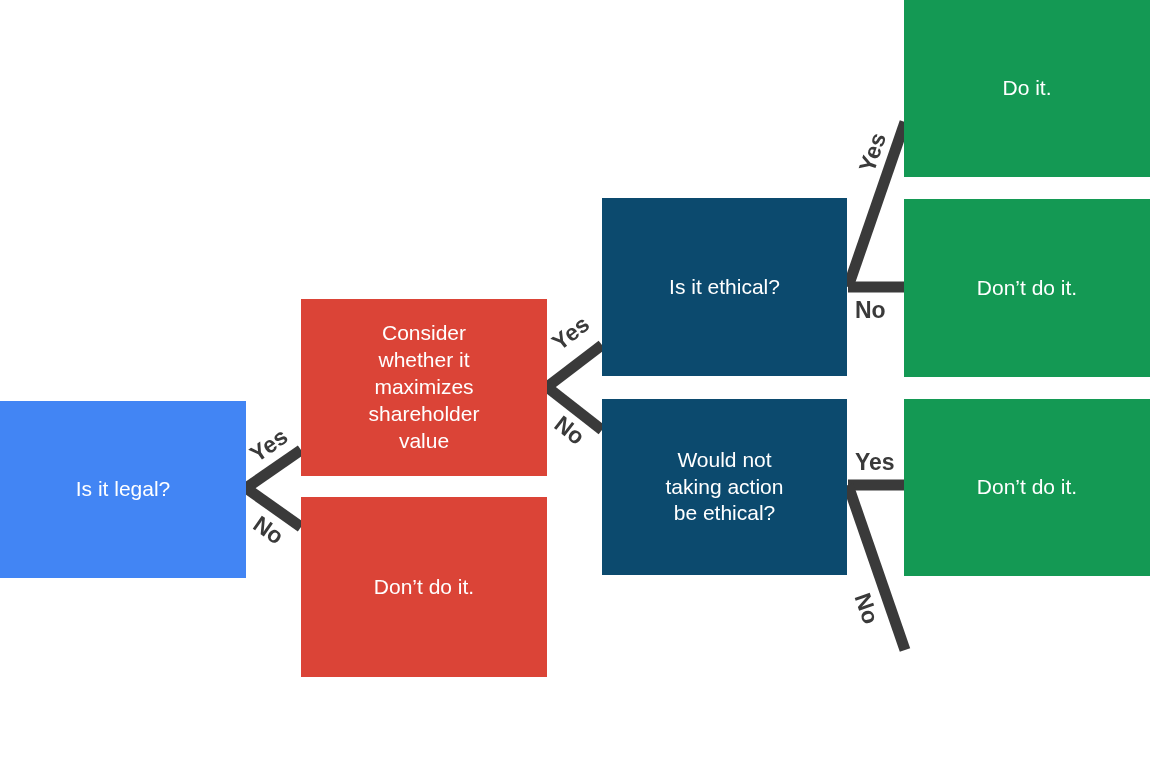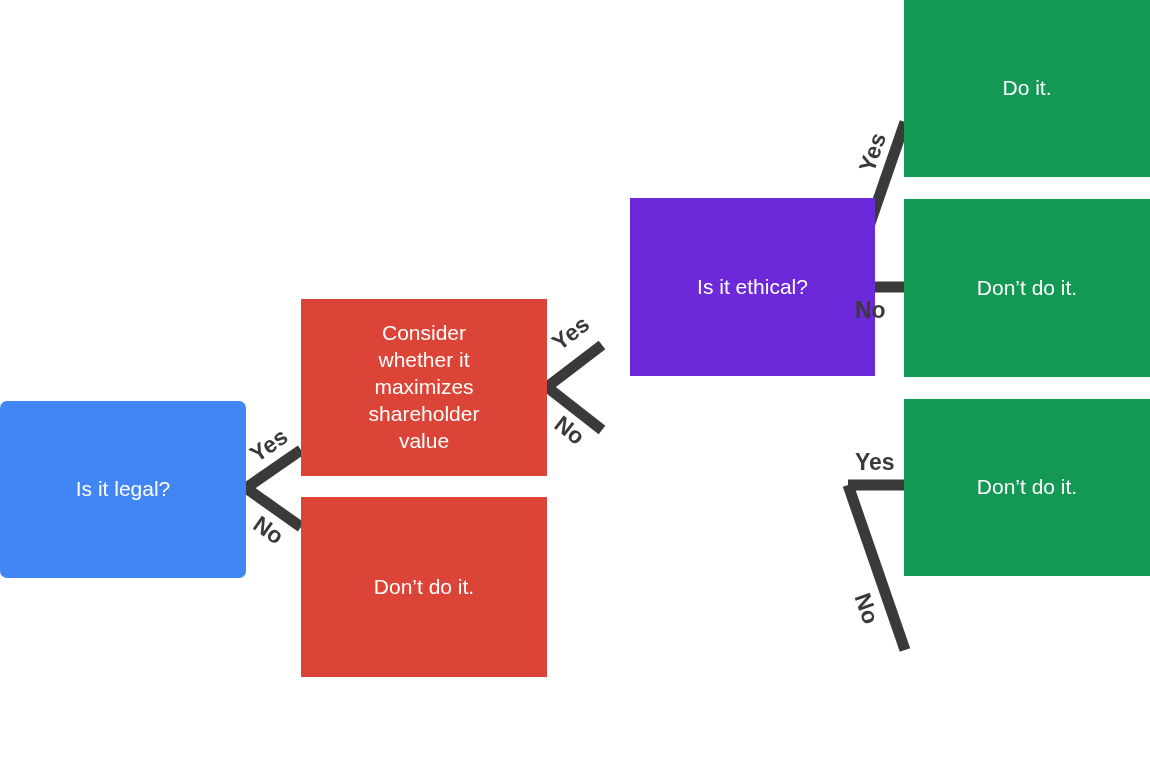--- a/index.html
+++ b/index.html
@@ -27,21 +27,21 @@
     font-family: "Liberation Sans", sans-serif;
     font-size: 21px;
     line-height: 1.28;
     box-sizing: border-box;
     padding: 12px 10px;
     white-space: pre-line;
     -webkit-font-smoothing: antialiased;
   }
   .node-blue   { background: #4285F4; }
   .node-red    { background: #DB4437; align-items: center; }
-  .node-yellow { background: #6d28d9; margin-left: 28px; }
+  .node-yellow { background: #0c4a6e; }
   .node-green  { background: #149954; }
 
   #edges {
     position: absolute;
     left: 0;
     top: 0;
     width: 1150px;
     height: 775px;
     pointer-events: none;
   }
@@ -71,40 +71,45 @@
       <path d="M547,387 L602,430"></path>
 
       <path d="M848,287 L905,122"></path>
       <path d="M848,287 L905,287"></path>
 
       <path d="M848,485 L905,485"></path>
       <path d="M848,485 L905,650"></path>
     </g>
   </svg>
 
-  <div class="node node-blue" style="left:0px; top:401px; width:246px; height:177px;border-radius:7px;">
+  <div class="node node-blue" style="left:0px; top:401px; width:246px; height:177px;">
     <span>Is it legal?</span>
   </div>
 
   <div class="node node-red" style="left:301px; top:299px; width:246px; height:177px;">
     <span>Consider
 whether it
 maximizes
 shareholder
 value</span>
   </div>
 
   <div class="node node-red" style="left:301px; top:497px; width:246px; height:180px;">
     <span>Don’t do it.</span>
   </div>
 
   <div class="node node-yellow" style="left:602px; top:198px; width:245px; height:178px;">
     <span>Is it ethical?</span>
   </div>
 
+  <div class="node node-yellow" style="left:602px; top:399px; width:245px; height:176px;">
+    <span>Would not
+taking action
+be ethical?</span>
+  </div>
 
   <div class="node node-green" style="left:904px; top:0px; width:246px; height:177px;">
     <span>Do it.</span>
   </div>
 
   <div class="node node-green" style="left:904px; top:199px; width:246px; height:178px;">
     <span>Don’t do it.</span>
   </div>
 
   <div class="node node-green" style="left:904px; top:399px; width:246px; height:177px;">

